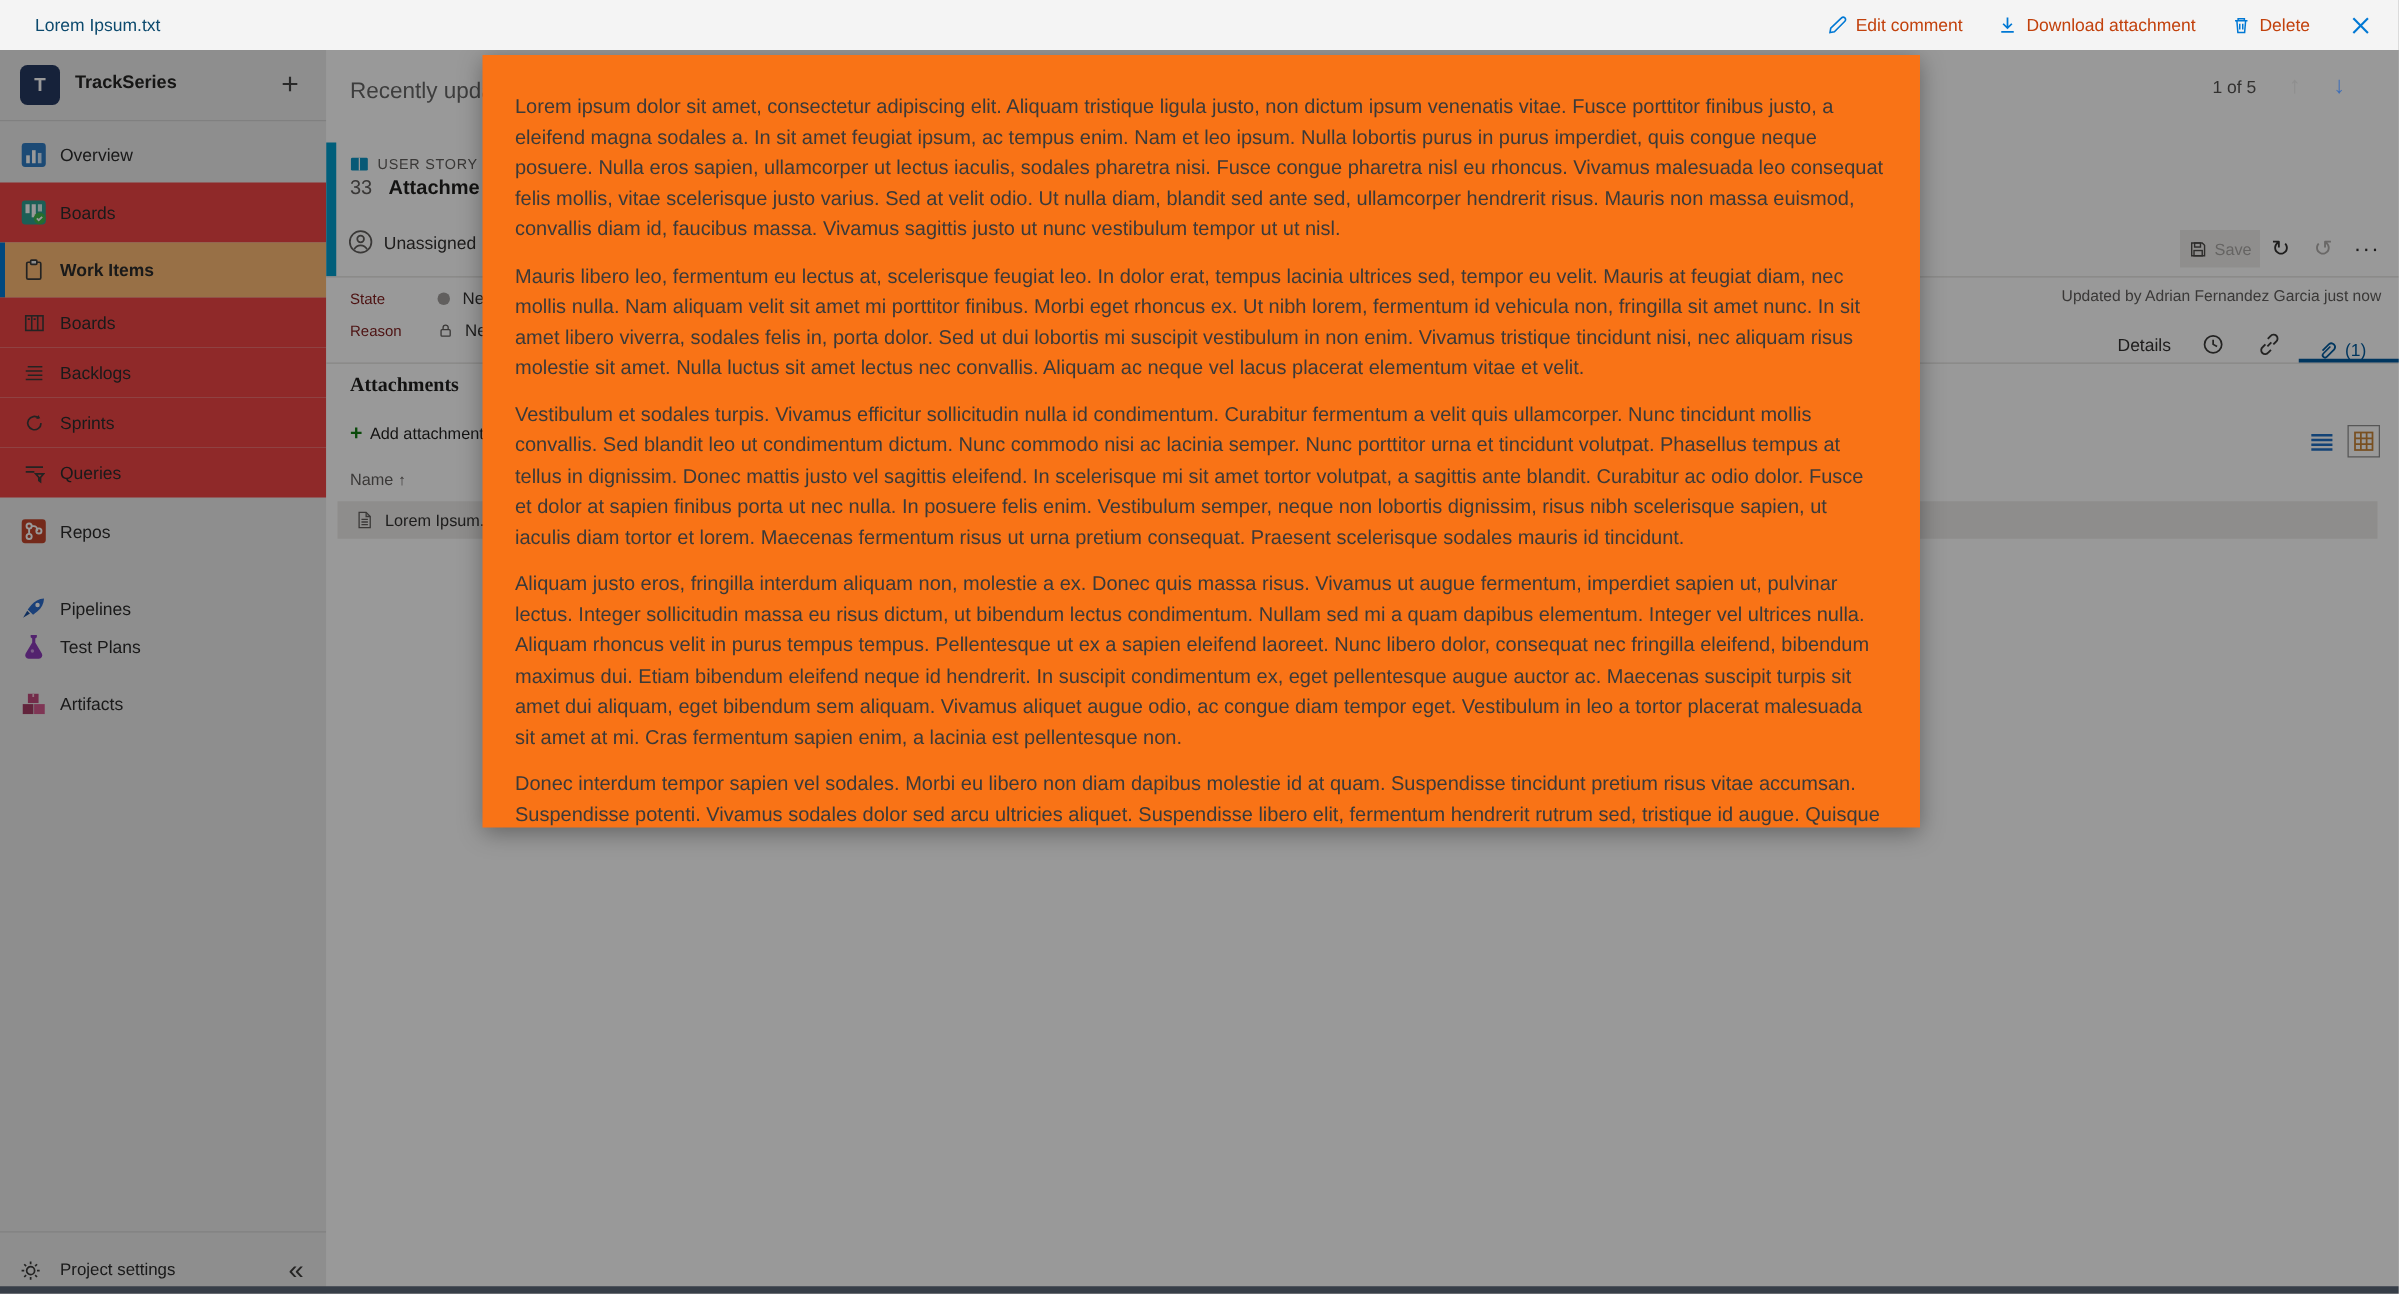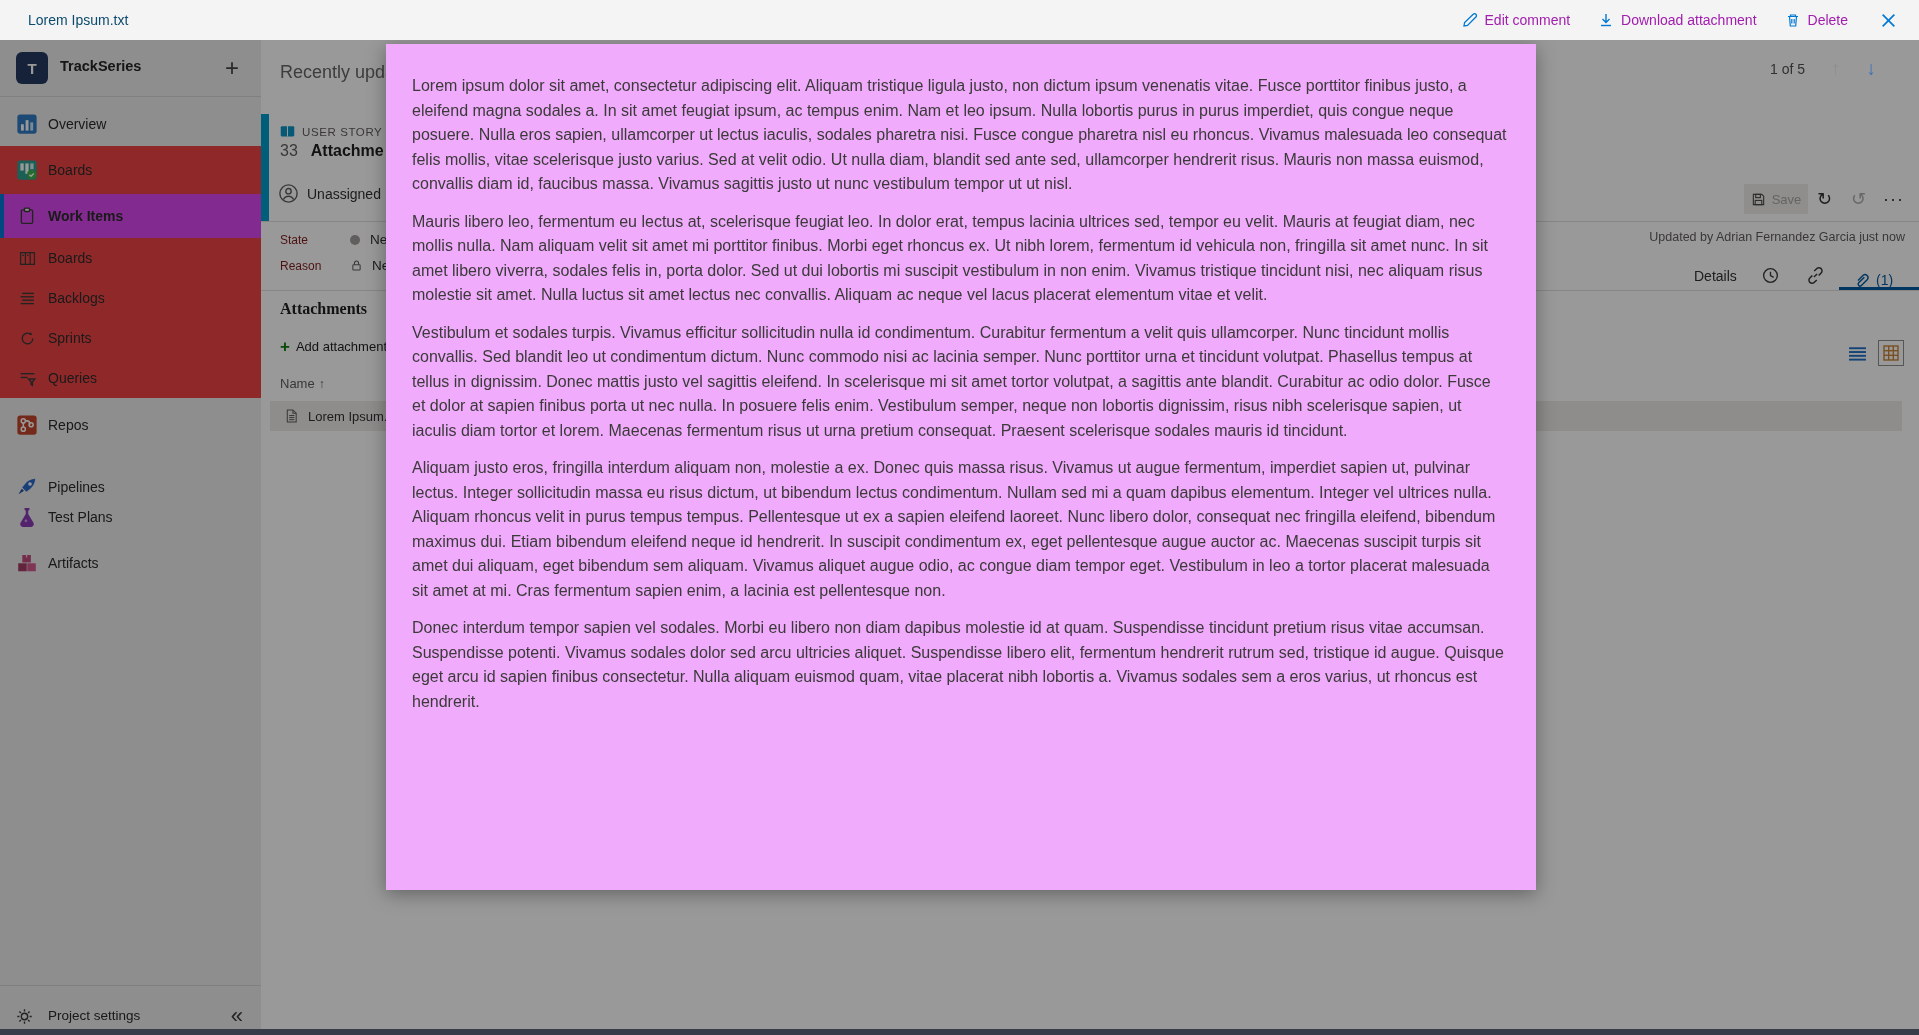--- a/index.html
+++ b/index.html
@@ -7,41 +7,41 @@
     font-family:"Liberation Sans","DejaVu Sans",sans-serif; }
   .stage { position:relative; width:1919px; height:1035px; background:#999; }
 
   
   .topbar { position:absolute; left:0; top:0; width:1919px; height:40px;
     background:#f4f4f4; z-index:30; display:flex; align-items:center; }
   .topbar-title { margin-left:28px; font-size:14px; color:#0c4a6e; }
   .topbar-actions { position:absolute; right:22px; top:0; height:40px;
     display:flex; align-items:center; gap:28px; }
   .tb-act { display:flex; align-items:center; gap:7px; cursor:pointer; }
-  .tb-act span.lbl { font-size:14px; color:#a21caf; }
+  .tb-act span.lbl { font-size:14px; color:#c2410c; }
   .tb-close { margin-left:4px; cursor:pointer; display:flex; align-items:center; }
 
   
   .underlay { position:absolute; left:0; top:40px; width:1919px; height:995px;
     filter:brightness(0.60); background:#fff; }
 
   .sidebar { position:absolute; left:0; top:0; width:261px; height:995px;
     background:#ececec; }
   .sb-head { position:absolute; left:0; top:0; width:100%; height:56px; }
   .sb-logo { position:absolute; left:16px; top:12px; width:32px; height:32px;
     border-radius:6px; background:#253861; color:#fff; font-size:15px; font-weight:bold;
     display:flex; align-items:center; justify-content:center; }
   .sb-name { position:absolute; left:60px; top:18px; font-size:14.5px; font-weight:bold; color:#252423; }
   .sb-plus { position:absolute; right:22px; top:14px; font-size:24px; font-weight:300; color:#444; cursor:pointer; }
   .sb-div { position:absolute; left:0; width:100%; height:1px; background:#d6d6d6; }
   .nav { position:absolute; left:0; width:100%; display:flex; align-items:center; cursor:pointer; }
   .nav .ic { position:absolute; left:14px; width:26px; display:flex; justify-content:center; }
   .nav .lbl { position:absolute; left:48px; font-size:14px; color:#2b2b2b; }
   .nav.group-bg { background:#ef4444; }
-  .nav.selected { background:#d946ef; border-left:4px solid #0078d4; }
+  .nav.selected { background:#fdba74; border-left:4px solid #0078d4; }
   .nav.selected .ic { left:10px; }
   .nav.selected .lbl { left:44px; font-weight:bold; }
   .sb-foot-row { position:absolute; left:0; top:955px; width:100%; height:44px; cursor:pointer; }
   .sb-foot-row .lbl { position:absolute; left:48px; top:13px; font-size:13.5px; color:#2b2b2b; }
   .collapse { position:absolute; right:18px; top:8px; font-size:22px; color:#3d3c3b; cursor:pointer; }
 
   .content { position:absolute; left:261px; top:0; width:1658px; height:995px; background:#fff; }
   .wi-stripe { position:absolute; left:0; top:74px; width:8px; height:107px; background:#009CCC; }
   .recently { position:absolute; left:19px; top:22px; width:106px; font-size:18px; color:#666;
     white-space:nowrap; overflow:hidden; }
@@ -76,22 +76,22 @@
     display:flex; align-items:center; justify-content:center; gap:6px; }
   .save-btn .lbl { font-size:13px; color:#a8a6a4; }
   .glyph-btn { position:absolute; top:144px; height:30px; line-height:30px; font-size:18px;
     color:#323130; cursor:pointer; }
   .updated { position:absolute; right:14px; top:190px; font-size:12.5px; color:#605e5c; }
   .tab { position:absolute; top:218px; height:36px; line-height:36px; cursor:pointer; }
   .tab-underline { position:absolute; left:1578px; top:247px; width:82px; height:3px; background:#005a9e; }
   .bottom-strip { position:absolute; left:-261px; bottom:0; width:1919px; height:6px; background:#5c6778; }
 
   
-  .doc-panel { position:absolute; left:386px; top:44px; width:1150px; height:846px; z-index:10;
-    background:#f0abfc; box-shadow:0 4px 18px rgba(0,0,0,.35); padding:30px 28px 0 26px; overflow:hidden; }
+  .doc-panel { position:absolute; left:386px; top:44px; width:1150px; height:618px; z-index:10;
+    background:#f97316; box-shadow:0 4px 18px rgba(0,0,0,.35); padding:30px 28px 0 26px; overflow:hidden; }
   .doc-panel p { font-size:16px; line-height:24.5px; color:#3b3a39; margin:0 0 13px; }
   .pager { position:absolute; left:1770px; top:58px; z-index:10; display:flex; align-items:center; gap:26px; }
   .pager .pg-text { font-size:14px; color:#323130; }
   .pager .up { font-size:19px; color:#8f8f8f; cursor:default; }
   .pager .down { font-size:19px; color:#3f6fb8; cursor:pointer; }
   svg { display:block; }
 </style>
 </head>
 <body>
 

